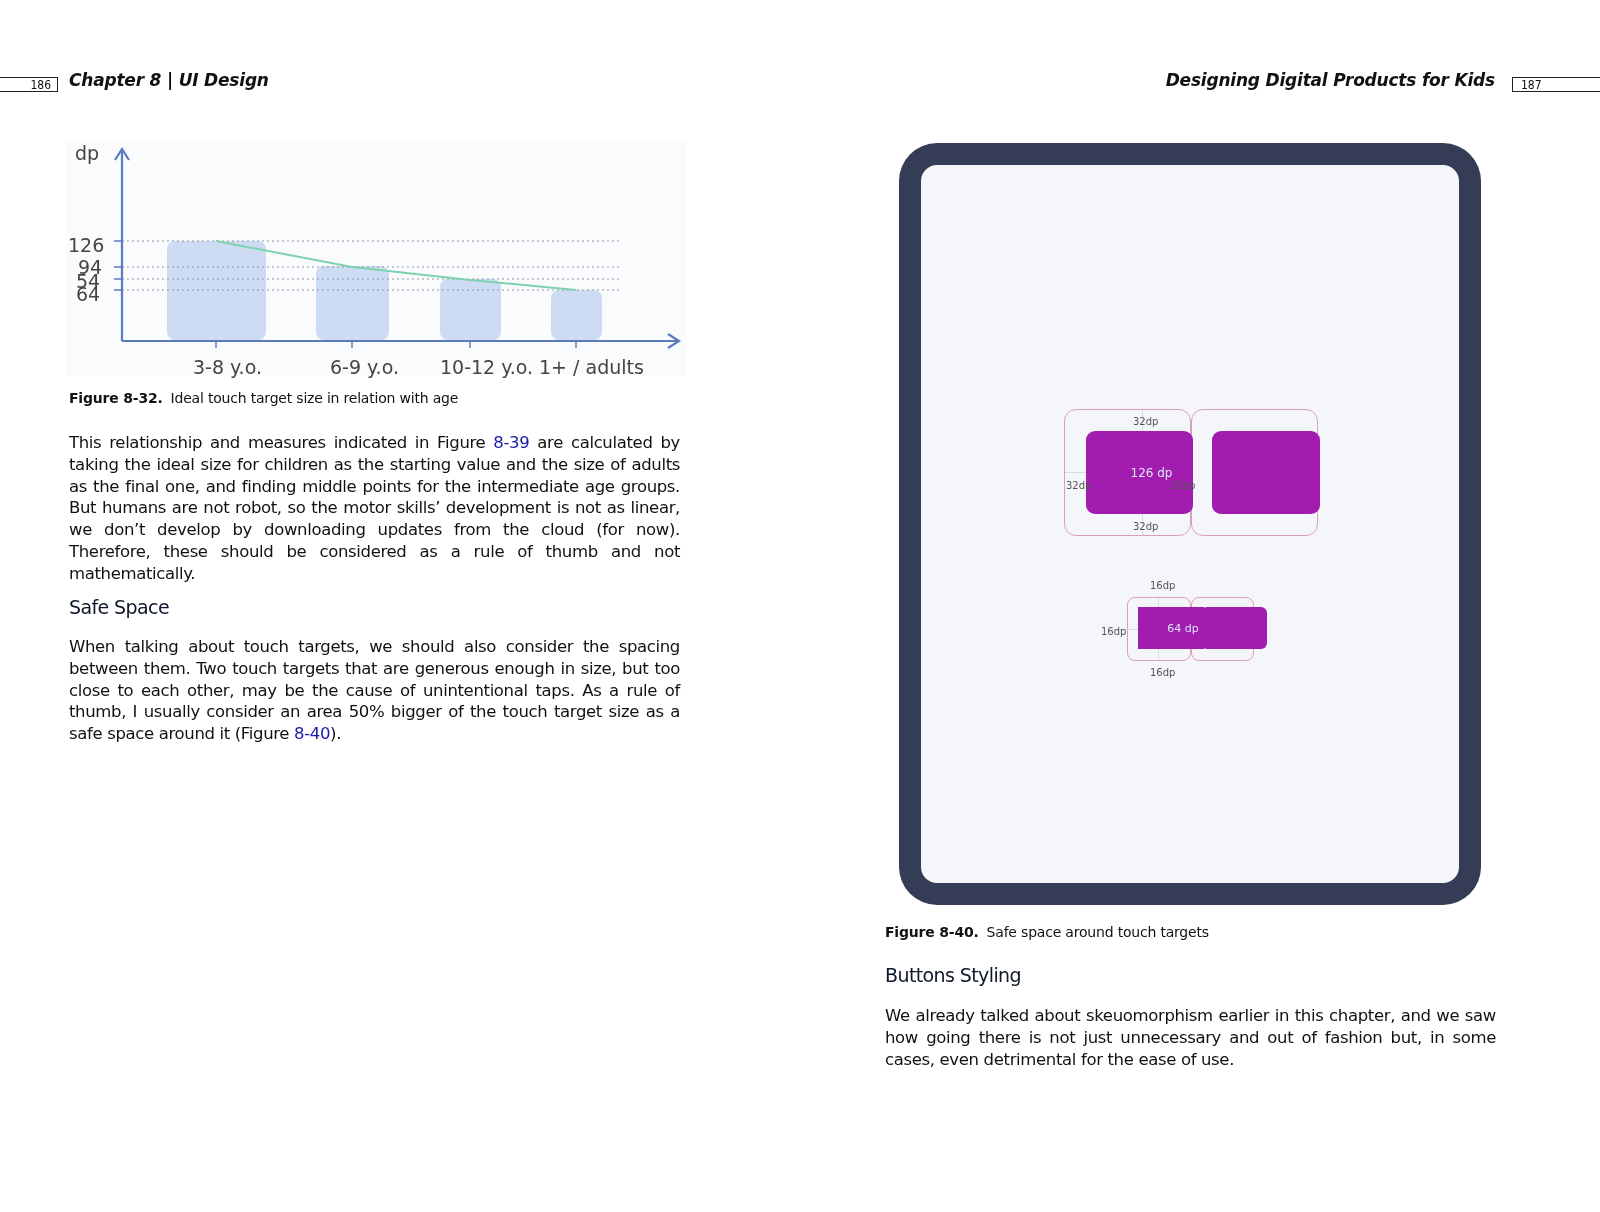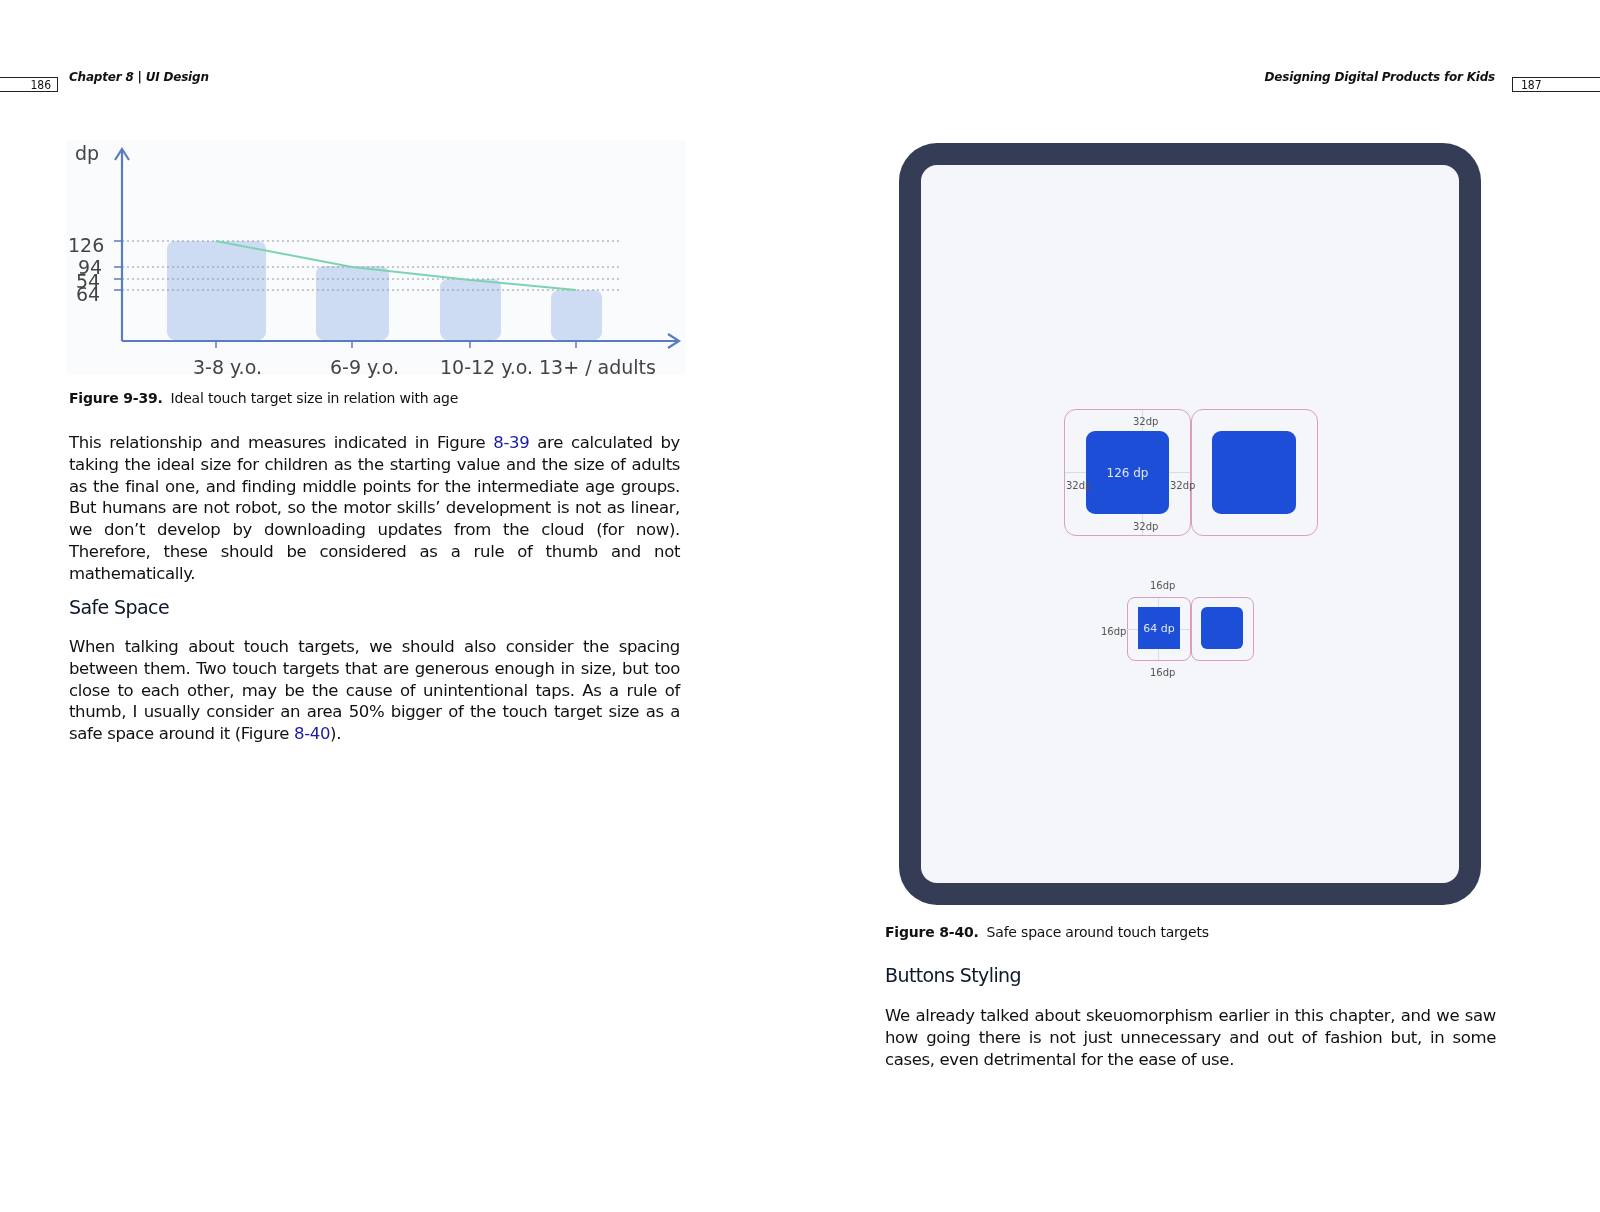--- a/index.html
+++ b/index.html
@@ -5,42 +5,42 @@
   html, body { margin:0; padding:0; background:#ffffff; }
   body { width:1600px; height:1212px; position:relative; overflow:hidden;
          font-family:"Liberation Sans", sans-serif; color:#111; }
 
   
   .pnum-box { position:absolute; top:77px; height:15px; border:1px solid #222; font-size:12px;
               line-height:15px; font-family:"DejaVu Sans Condensed","DejaVu Sans", sans-serif; color:#111; }
   .pnum-left { left:-2px; width:60px; border-left:none; text-align:right; padding-right:6px; box-sizing:border-box; }
   .pnum-right { left:1512px; width:90px; border-right:none; text-align:left; padding-left:8px; box-sizing:border-box; }
   .run-head { position:absolute; top:70px; font-family:"DejaVu Sans", sans-serif; font-style:italic;
-              font-weight:bold; font-size:12px; color:#111; letter-spacing:-0.2px; }
+              font-weight:bold; font-size:17px; color:#111; letter-spacing:-0.2px; }
 
   
   .para { position:absolute; font-family:"DejaVu Sans", sans-serif; font-size:16.5px; line-height:21.8px;
           text-align:justify; color:#111; letter-spacing:-0.35px; }
   .para a { color:#1a1aa8; text-decoration:none; }
   .h2 { position:absolute; font-family:"DejaVu Sans", sans-serif; font-size:19px; color:#0f172a; letter-spacing:-0.6px; }
   .caption { position:absolute; font-family:"DejaVu Sans", sans-serif; font-size:14px; color:#111; letter-spacing:-0.2px; }
   .caption b { font-weight:bold; margin-right:8px; }
 
   
   .chart { position:absolute; left:66px; top:140px; width:620px; height:235px; background:#fafbfd; }
   .tick-lbl { position:absolute; font-size:19px; color:#444; font-family:"DejaVu Sans", sans-serif; }
 
   
   .tablet { position:absolute; left:899px; top:143px; width:582px; height:762px; background:#353d56;
             border-radius:38px; }
   .screen { position:absolute; left:22px; top:22px; width:538px; height:718px; background:#f5f6fa;
             border-radius:16px; }
   .safe { position:absolute; border:1.5px solid #d9a0bd; border-radius:12px; box-sizing:border-box; }
-  .tgt { position:absolute; background:#1d4ed8; border-radius:9px; color:#dde7f5;
-         font-family:"DejaVu Sans", sans-serif; display:flex; align-items:center; justify-content:center; }
+  .tgt { position:absolute; background:#a21caf; border-radius:9px; color:#dde7f5;
+         font-family:"DejaVu Sans", sans-serif; display:flex; align-items:center; justify-content:center;padding-left:24px; }
   .dp { position:absolute; font-size:10px; color:#555; font-family:"DejaVu Sans", sans-serif; }
   .guide-v { position:absolute; width:1px; background:#d9dce4; }
   .guide-h { position:absolute; height:1px; background:#d9dce4; }
 </style>
 </head>
 <body>
 
 <div class="pnum-box pnum-left">186</div>
 <div class="run-head" style="left:69px;">Chapter 8 | UI Design</div>
 
@@ -85,25 +85,25 @@
     </g>
   </svg>
   <div class="tick-lbl" style="left:9px; top:2px;">dp</div>
   <div class="tick-lbl" style="left:2px; top:94px;">126</div>
   <div class="tick-lbl" style="left:12px; top:116px;">94</div>
   <div class="tick-lbl" style="left:10px; top:130px;">54</div>
   <div class="tick-lbl" style="left:10px; top:143px;">64</div>
   <div class="tick-lbl" style="left:127px; top:216px;">3-8 y.o.</div>
   <div class="tick-lbl" style="left:264px; top:216px;">6-9 y.o.</div>
   <div class="tick-lbl" style="left:374px; top:216px;">10-12 y.o.</div>
-  <div class="tick-lbl" style="left:473px; top:216px;">13+ / adults</div>
+  <div class="tick-lbl" style="left:473px; top:216px;">1+ / adults</div>
 </div>
 
 <div class="caption" style="left:69px; top:390px;">
-  <b>Figure 9-39.</b><span>Ideal touch target size in relation with age</span>
+  <b>Figure 8-32.</b><span>Ideal touch target size in relation with age</span>
 </div>
 
 <div class="para" style="left:69px; top:432px; width:611px;">
   <span>This relationship and measures indicated in Figure </span><a>8-39</a><span> are calculated by taking the ideal size for children as the starting value and the size of adults as the final one, and finding middle points for the intermediate age groups. But humans are not robot, so the motor skills’ development is not as linear, we don’t develop by downloading updates from the cloud (for now). Therefore, these should be considered as a rule of thumb and not mathematically.</span>
 </div>
 
 <div class="h2" style="left:69px; top:596px;">Safe Space</div>
 
 <div class="para" style="left:69px; top:636px; width:611px;">
   <span>When talking about touch targets, we should also consider the spacing between them. Two touch targets that are generous enough in size, but too close to each other, may be the cause of unintentional taps. As a rule of thumb, I usually consider an area 50% bigger of the touch target size as a safe space around it (Figure </span><a>8-40</a><span>).</span>

